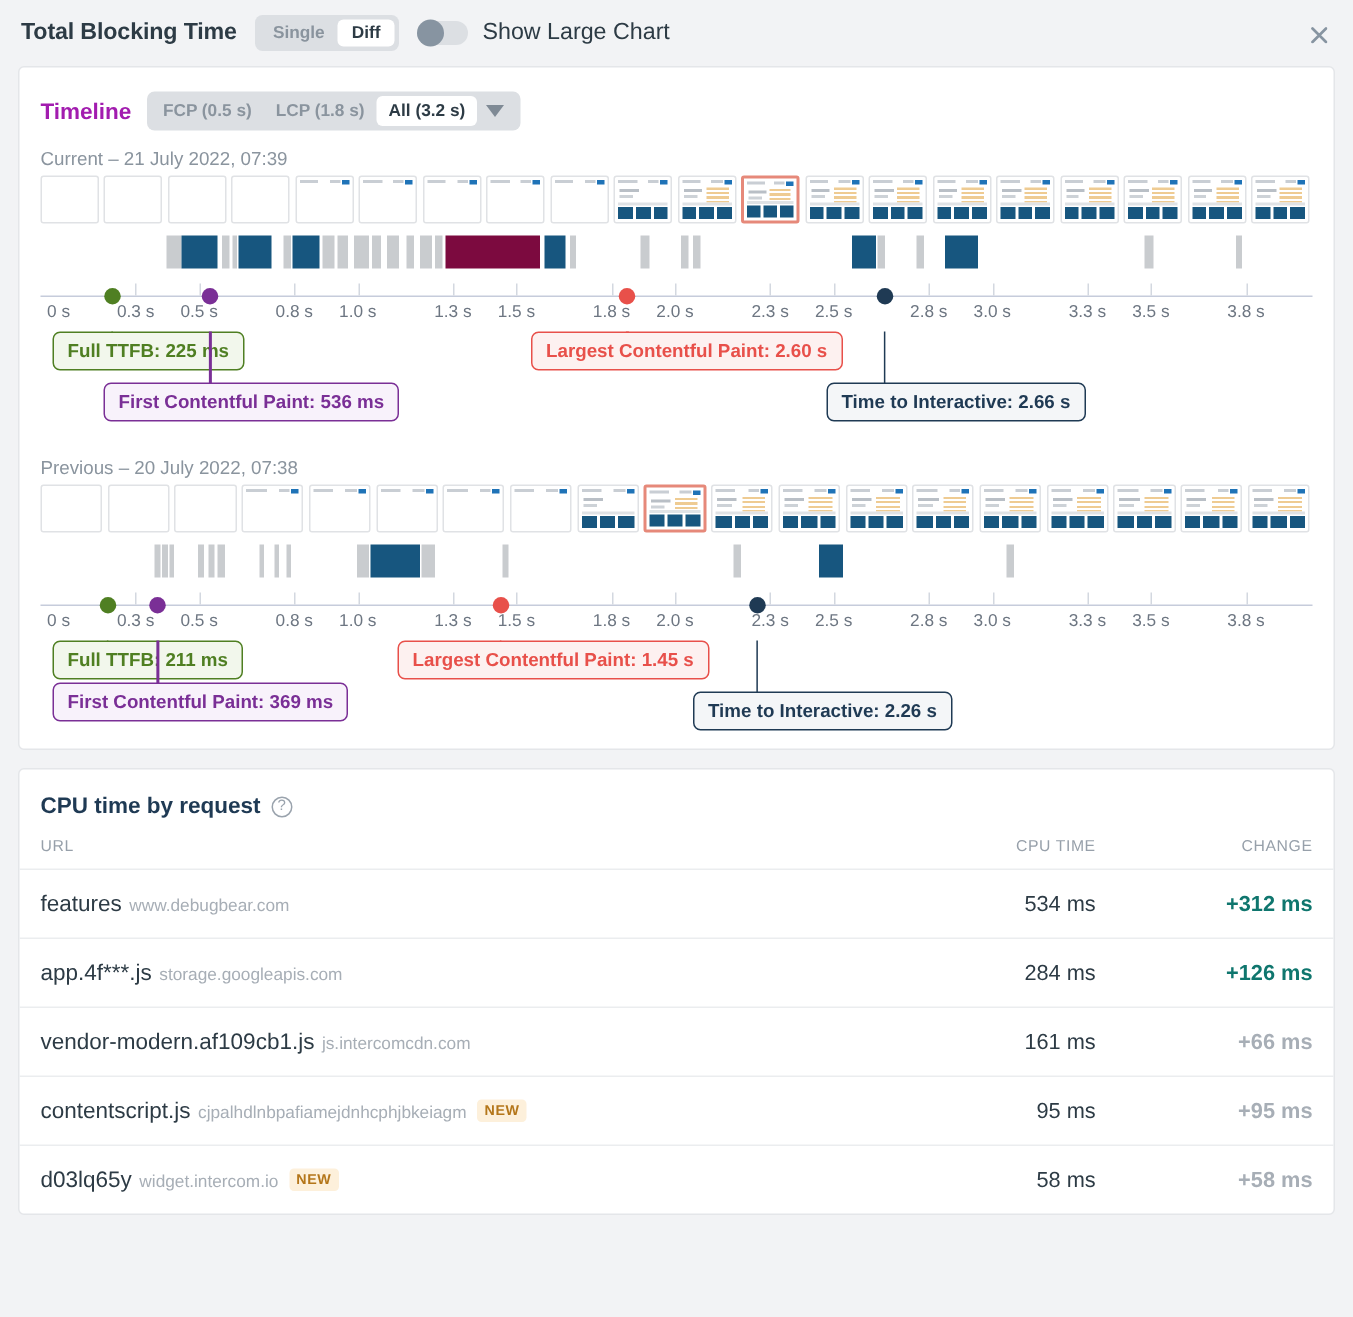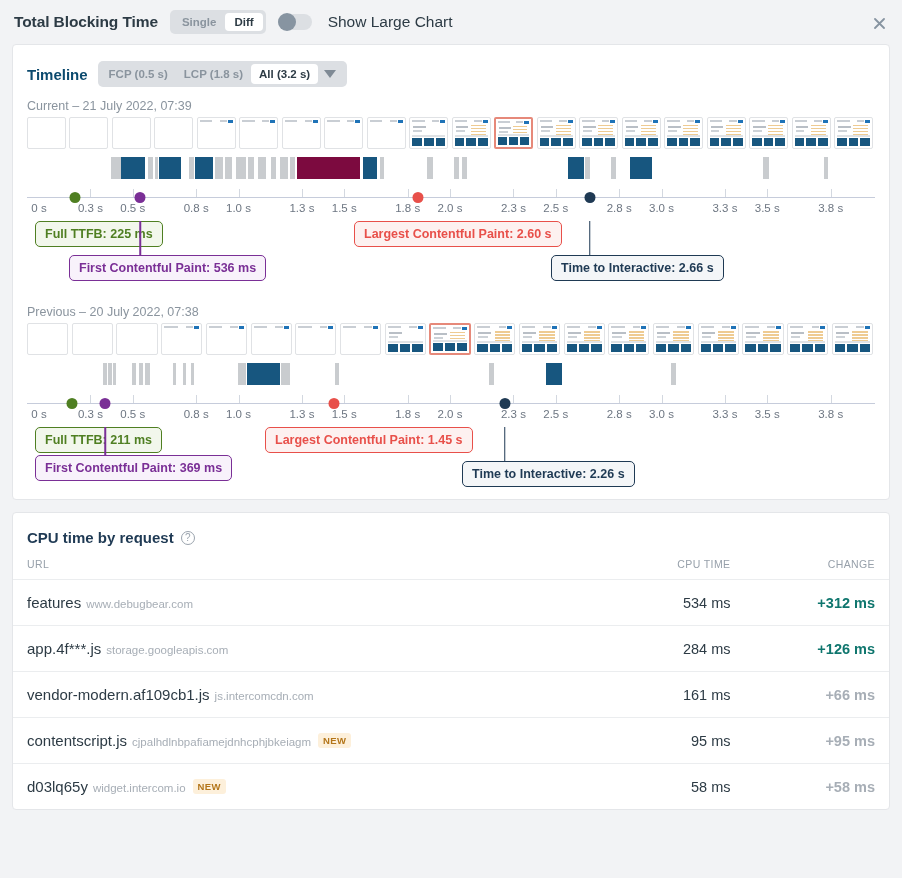--- a/index.html
+++ b/index.html
@@ -23,21 +23,21 @@
   }
   .seg {
     display: inline-flex; align-items: center;
     background: #dcdfe3; border-radius: 5px; padding: 3px; gap: 0;
   }
   .seg-btn {
     font-size: 11.5px; font-weight: bold; color: #8a949e;
     padding: 3px 9px; border-radius: 4px; cursor: pointer; white-space: nowrap;
   }
   .seg-btn.active { background: #ffffff; color: #2d3b45; }
-  .toggle-wrap { display: flex; align-items: center; gap: 16px; }
+  .toggle-wrap { display: flex; align-items: center; gap: 10px; }
   .toggle {
     width: 34px; height: 16px; border-radius: 9px; background: #dcdfe3;
     position: relative; cursor: pointer;
   }
   .toggle .knob {
     position: absolute; left: 0; top: -1px; width: 18px; height: 18px;
     border-radius: 50%; background: #8794a1;
   }
   .toggle-label { font-size: 15.5px; color: #2d3b45; }
   .close-btn {
@@ -50,21 +50,21 @@
   .card {
     background: #ffffff; border: 1px solid #e4e6e9; border-radius: 4px;
     margin: 0 12px 12px 12px;
   }
 
   
   .tl-head {
     display: flex; align-items: center; gap: 10px;
     padding: 16px 14px 0 14px;
   }
-  .tl-title { font-size: 15px; font-weight: bold; color: #0c4a6e; }
+  .tl-title { font-size: 15px; font-weight: bold; color: #a21caf; }
   .pill-group {
     display: inline-flex; align-items: center; background: #dcdfe3;
     border-radius: 5px; padding: 3px;
   }
   .pill {
     font-size: 11.5px; font-weight: bold; color: #8a949e;
     padding: 4px 8px; border-radius: 4px; cursor: pointer; white-space: nowrap;
   }
   .pill.active { background: #ffffff; color: #2d3b45; }
   .caret {

